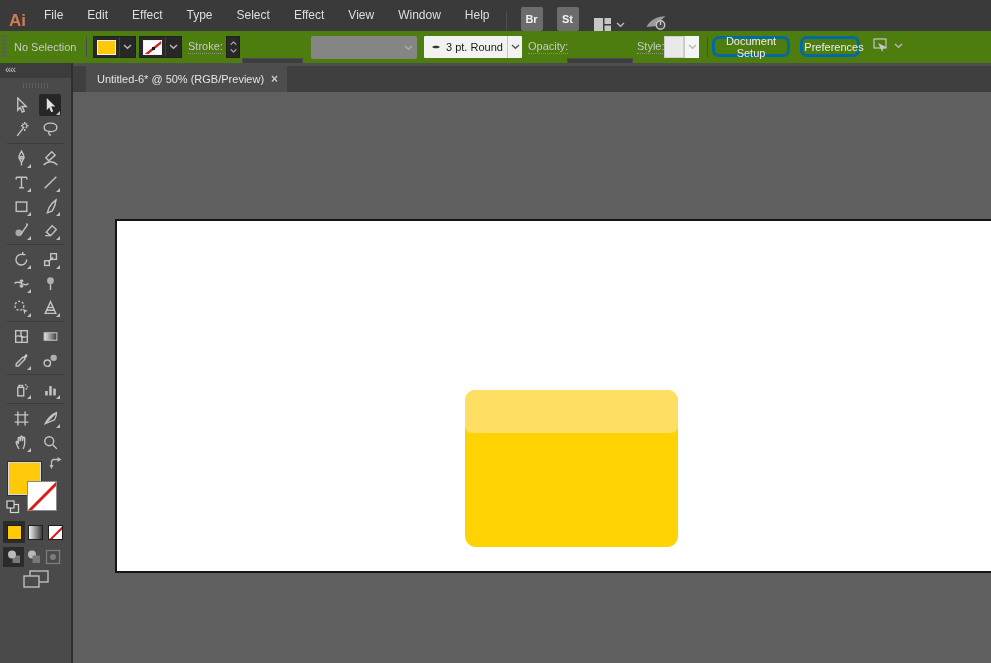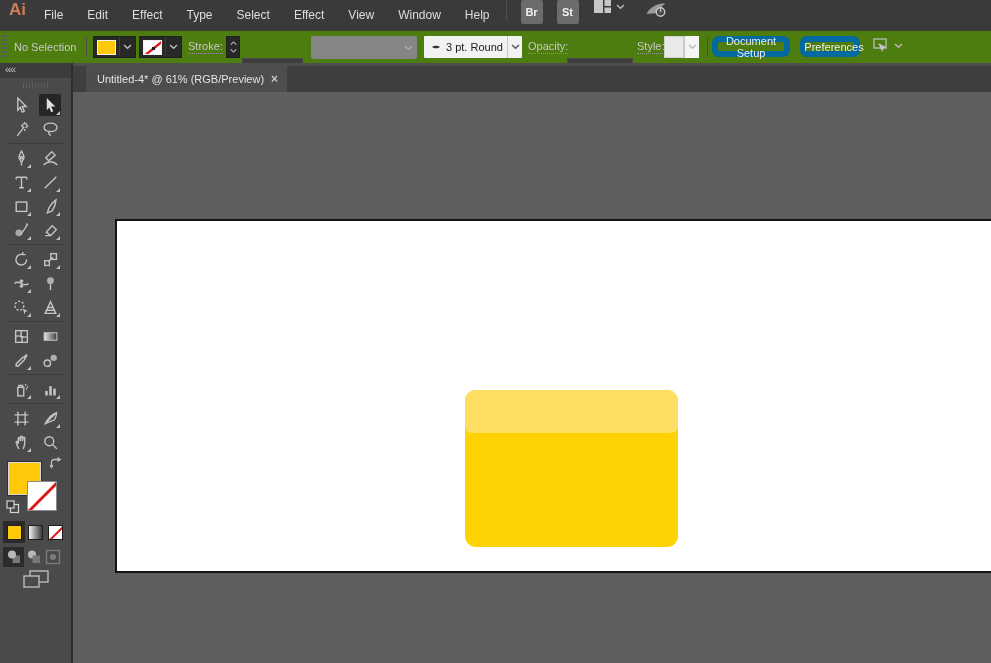--- a/index.html
+++ b/index.html
@@ -2,21 +2,21 @@
 <html><head>
 <meta charset="utf-8">
 <style>
   * { margin:0; padding:0; box-sizing:border-box; }
   html,body { width:991px; height:663px; overflow:hidden; }
   body { position:relative; font-family:"Liberation Sans",sans-serif; background:#5F5F5F; }
   svg { display:block; }
 
   
   .menubar { position:absolute; left:0; top:0; width:100%; height:31px; background:#3A3A3A;
-             display:flex; align-items:flex-start; color:#DEDEDE; font-size:12px; }
+             display:flex; align-items:flex-end; color:#DEDEDE; font-size:12px; }
   .ai-logo { margin-left:9px; margin-right:6px; color:#CE7B58; font-weight:bold; font-size:17px; letter-spacing:0; }
   .menu-item { padding:0 12px; height:31px; line-height:31px; cursor:default; }
   .mb-sep { width:1px; height:20px; background:#4E4E4E; margin-left:4px; }
   .mini-btn { width:22px; height:24px; background:#6C6C6C; border-radius:2px; color:#F2F2F2;
               font-weight:bold; font-size:11px; display:flex; align-items:center; justify-content:center;
               margin-left:14px; }
   .ws-switcher { display:flex; align-items:center; gap:5px; margin-left:15px; }
   .gpu { margin-left:20px; }
   .chev { color:#B9B9B9; display:inline-flex; }
 
@@ -53,21 +53,21 @@
               display:flex; align-items:center; color:#1A1A1A; font-size:11px; }
   #vw-combo .chev { color:#555; }
   .vw-chev { margin-left:auto; width:15px; height:100%; display:flex; align-items:center; justify-content:center;
              border-left:1px solid #C6C6C6; }
   #opacity-field { left:567px; width:66px; }
   #opacity-field .val { padding-left:7px; }
   .right-arrow { margin-left:auto; margin-right:4px; transform:rotate(-90deg); }
   #style-combo { left:664px; top:5px; width:35px; height:22px; display:flex; }
   #style-combo .style-sw { width:20px; height:100%; background:#E9E9E9; border:1px solid #CFCFCF; }
   #style-combo .vw-chev { width:15px; background:#F5F5F5; border-left:1px solid #C6C6C6; color:#555; }
-  .cb-btn { top:5px; height:21px; border:6px solid #0369a1; border-radius:7px; color:#EDEDED;
+  .cb-btn { top:5px; height:21px; border:3px solid #0369a1; border-radius:7px; color:#EDEDED;
             font-size:11px; display:flex; align-items:center; justify-content:center; background:transparent; }
   #doc-setup-btn { left:712px; width:78px; }
   #prefs-btn { left:800px; width:60px;padding-left:8px; }
   #align-dd { left:870px; top:7px; display:flex; align-items:center; gap:5px; }
 
   
   .tabbar { position:absolute; left:73px; top:63px; right:0; height:29px; background:#3F3F3F;
             border-top:3px solid #4E4E4E; }
   .tab { position:absolute; left:13px; top:0; width:201px; height:26px; background:#4D4D4D;
          display:flex; align-items:center; font-size:11px; color:#E4E4E4; }
@@ -269,21 +269,21 @@
     <span class="chev">
         <svg width="9" height="6" viewBox="0 0 9 6">
           <path d="M1 1 L4.5 4.3 L8 1" fill="none" stroke="currentColor" stroke-width="1.4"></path>
         </svg>
       </span>
   </div>
 </div>
 
 <div class="tabbar">
   <div class="tab">
-    <span class="tab-title">Untitled-4* @ 61% (RGB/Preview)</span>
+    <span class="tab-title">Untitled-6* @ 50% (RGB/Preview)</span>
     <span class="tab-close">×</span>
   </div>
 </div>
 
 <div class="toolbar">
   <div class="collapse-strip">
     <span>««</span>
   </div>
   <div class="grip-dots"></div>
   <div id="tools">

